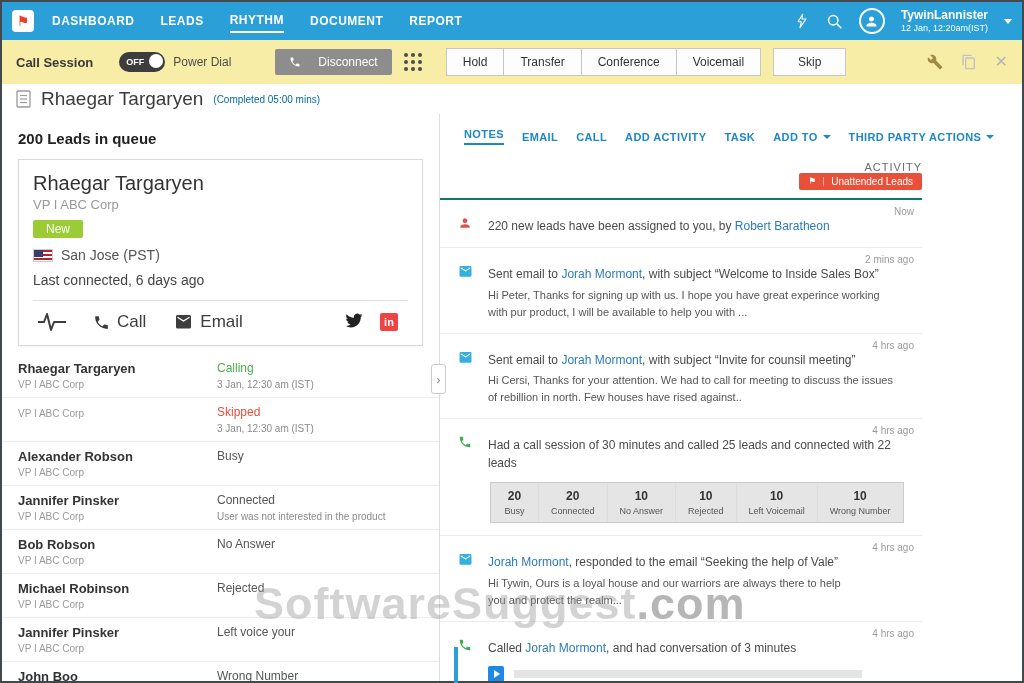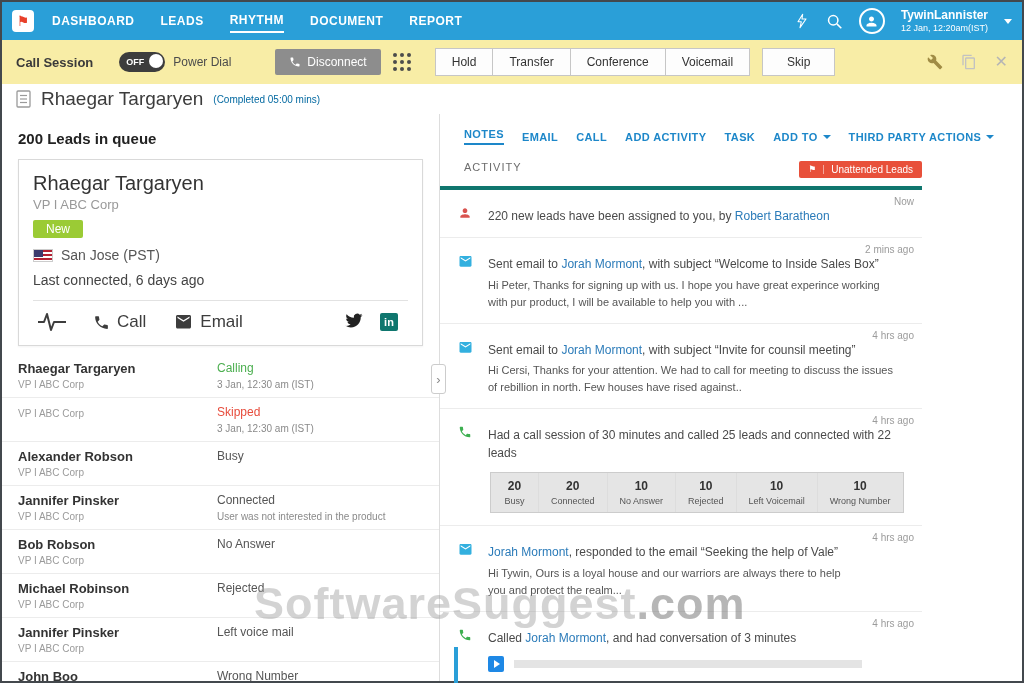--- a/index.html
+++ b/index.html
@@ -22,21 +22,21 @@
   .user-date { font-size:9px; }
   .nav-caret { width:0; height:0; border-left:4px solid transparent; border-right:4px solid transparent; border-top:5px solid #fff; cursor:pointer; }
 
   
   .callbar { position:absolute; top:38px; left:0; right:0; height:44px; background:#f8eda6; display:flex; align-items:center; padding:0 14px; z-index:9; }
   .cs-label { font-size:13px; font-weight:bold; color:#3a3a3a; margin-right:26px; }
   .toggle { width:46px; height:20px; background:#3d3d3d; border-radius:10px; position:relative; display:flex; align-items:center; cursor:pointer; margin-right:8px; }
   .toggle-text { color:#fff; font-size:9px; font-weight:bold; margin-left:7px; }
   .toggle-knob { position:absolute; right:2px; top:2px; width:14px; height:14px; background:#fff; border-radius:50%; }
   .toggle-label { font-size:12px; color:#4c4c4c; margin-right:44px; }
-  .disconnect-btn { display:flex; align-items:center; gap:6px; background:#8d8d8d; color:#fff; font-size:12px; padding:6px 14px; border:none; border-radius:2px; cursor:pointer; margin-right:12px; }
+  .disconnect-btn { display:flex; align-items:center; gap:17px; background:#8d8d8d; color:#fff; font-size:12px; padding:6px 14px; border:none; border-radius:2px; cursor:pointer; margin-right:12px; }
   .dialpad { display:grid; grid-template-columns:repeat(3,4px); gap:3px; margin-right:24px; cursor:pointer; }
   .dialdot { width:4px; height:4px; border-radius:50%; background:#4c4c4c; }
   .btn-group { display:flex; }
   .wbtn { background:#fdfdfd; border:1px solid #c6c6c6; padding:6px 16px; font-size:12px; color:#333; cursor:pointer; font-family:inherit; }
   .btn-group .wbtn + .wbtn { border-left:none; }
   .skip-btn { margin-left:12px; padding:6px 24px; }
   .callbar-right { margin-left:auto; display:flex; align-items:center; gap:18px; }
   .tool-icon { cursor:pointer; display:flex; align-items:center; }
   .close-x { font-size:16px; color:#b5b5b5; cursor:pointer; line-height:1; }
 
@@ -56,42 +56,42 @@
   .us-flag { width:20px; height:13px; border:1px solid #ccc; background:repeating-linear-gradient(#b22234 0 2px, #fff 2px 4px); position:relative; display:inline-block; }
   .us-flag::after { content:""; position:absolute; left:0; top:0; width:9px; height:7px; background:#3c3b6e; }
   .loc-text { font-size:14px; color:#555; }
   .last-connected { font-size:14px; color:#444; margin-top:9px; }
   .card-actions { display:flex; align-items:center; border-top:1px solid #e2e2e2; margin-top:12px; padding:10px 4px 12px 4px; }
   .action-item { display:flex; align-items:center; gap:7px; cursor:pointer; color:#3d3d3d; }
   .action-label { font-size:17px; color:#3d3d3d; }
   .act-call { margin-left:26px; }
   .act-email { margin-left:28px; }
   .social { margin-left:auto; display:flex; align-items:center; gap:16px; padding-right:6px; }
-  .li-box { width:18px; height:18px; background:#0f766e; border-radius:2px; color:#fff; font-size:11px; font-weight:bold; display:flex; align-items:center; justify-content:center; cursor:pointer; }
+  .li-box { width:18px; height:18px; background:#ef4444; border-radius:2px; color:#fff; font-size:11px; font-weight:bold; display:flex; align-items:center; justify-content:center; cursor:pointer; }
 
   .lead-list { margin-top:8px; }
   .lead-row { display:grid; grid-template-columns:199px 1fr; padding:7px 0 7px 16px; border-bottom:1px solid #ececec; min-height:43px; cursor:pointer; }
   .lr-name { font-size:13px; font-weight:bold; color:#333; }
   .lr-title { font-size:10px; color:#9a9a9a; margin-top:3px; }
   .lr-status { font-size:12px; color:#555; }
   .lr-status.green { color:#4caf50; }
   .lr-status.red { color:#e74c3c; }
   .lr-detail { font-size:10px; color:#8a8a8a; margin-top:4px; }
 
   
   .panel-divider { position:absolute; left:437px; top:112px; bottom:0; width:1px; background:#ddd; z-index:5; }
   .divider-handle { position:absolute; left:429px; top:362px; width:15px; height:30px; background:#fff; border:1px solid #ccc; border-radius:3px; display:flex; align-items:center; justify-content:center; color:#888; font-size:13px; z-index:20; cursor:pointer; }
 
   
   .right-panel { position:absolute; left:438px; top:112px; right:0; bottom:0; background:#fff; overflow:hidden; }
   .tabs { display:flex; align-items:center; gap:18px; padding:14px 0 8px 24px; }
   .tab { font-size:11px; font-weight:bold; letter-spacing:.4px; color:#1d87c9; cursor:pointer; display:flex; align-items:center; white-space:nowrap; }
   .tab.active { border-bottom:2px solid #1d87c9; padding-bottom:3px; }
   .caret { width:0; height:0; border-left:4px solid transparent; border-right:4px solid transparent; border-top:4px solid #1d87c9; display:inline-block; margin-left:5px; }
-  .activity-head { display:flex; align-items:flex-start; justify-content:space-between; width:482px; padding:8px 0 8px 24px; border-bottom:4px solid #0f766e; }
+  .activity-head { display:flex; align-items:flex-end; justify-content:space-between; width:482px; padding:8px 0 8px 24px; border-bottom:2px solid #0f766e;flex-direction:column; }
   .activity-title { font-size:11px; color:#6d6d6d; letter-spacing:1px; }
   .unattended-badge { background:#e8503a; color:#fff; font-size:10px; display:flex; align-items:center; padding:3px 9px; border-radius:2px; cursor:pointer; }
   .badge-flag { margin-right:7px; padding-right:7px; border-right:1px solid rgba(255,255,255,.5); font-size:9px; line-height:1; }
 
   .feed { width:482px; }
   .feed-item { position:relative; padding:12px 12px 12px 48px; border-bottom:1px solid #ececec; }
   .feed-icon { position:absolute; left:18px; top:16px; }
   .feed-time { position:absolute; right:8px; top:6px; font-size:10px; color:#9b9b9b; }
   .feed-text { font-size:12px; color:#4a4a4a; line-height:1.45; margin-top:6px; }
   .feed-body { font-size:11px; color:#555; line-height:1.55; margin-top:3px; }
@@ -308,21 +308,21 @@
         <div>
             <div class="lr-status">Rejected</div>
           </div>
       </div>
       <div class="lead-row">
         <div>
             <div class="lr-name">Jannifer Pinsker</div>
             <div class="lr-title">VP I ABC Corp</div>
           </div>
         <div>
-            <div class="lr-status">Left voice mail</div>
+            <div class="lr-status">Left voice your</div>
           </div>
       </div>
       <div class="lead-row">
         <div>
             <div class="lr-name">John Boo</div>
           </div>
         <div>
             <div class="lr-status">Wrong Number</div>
           </div>
       </div>

